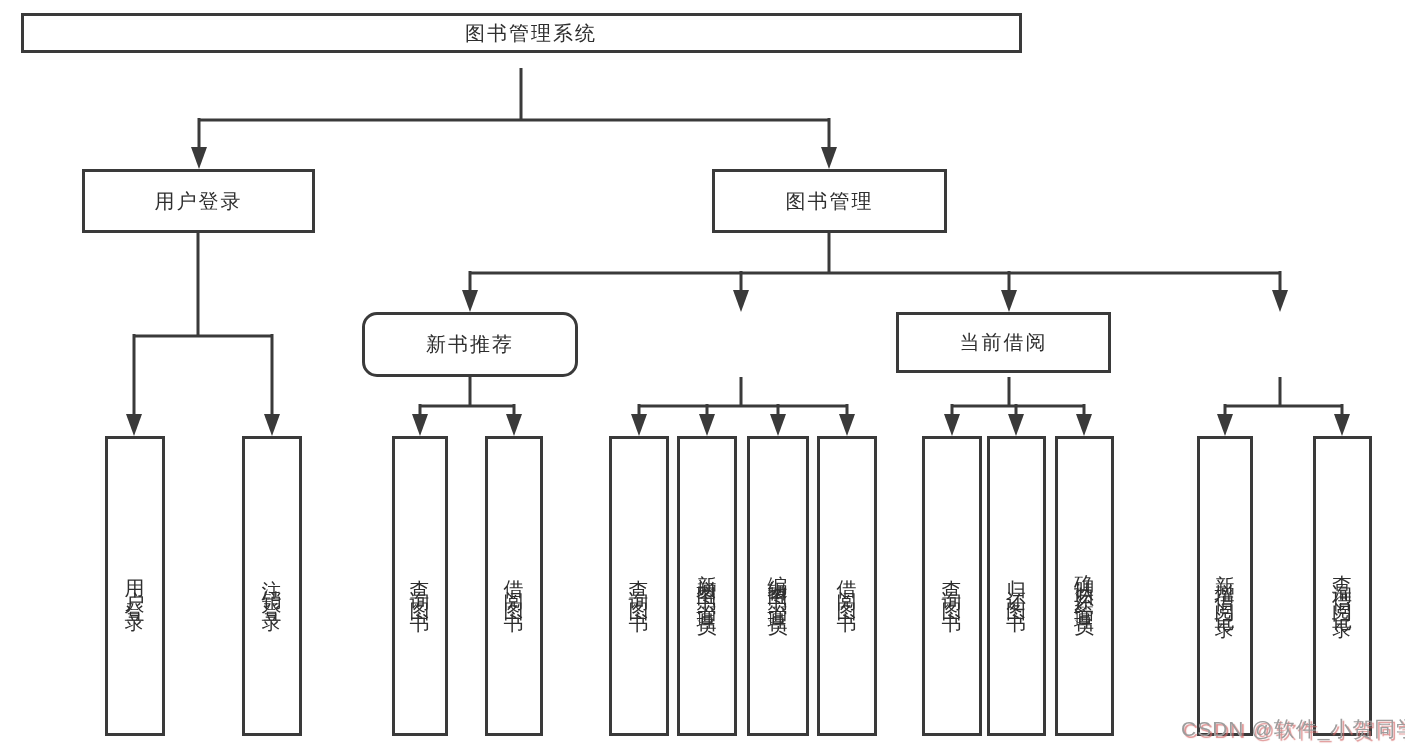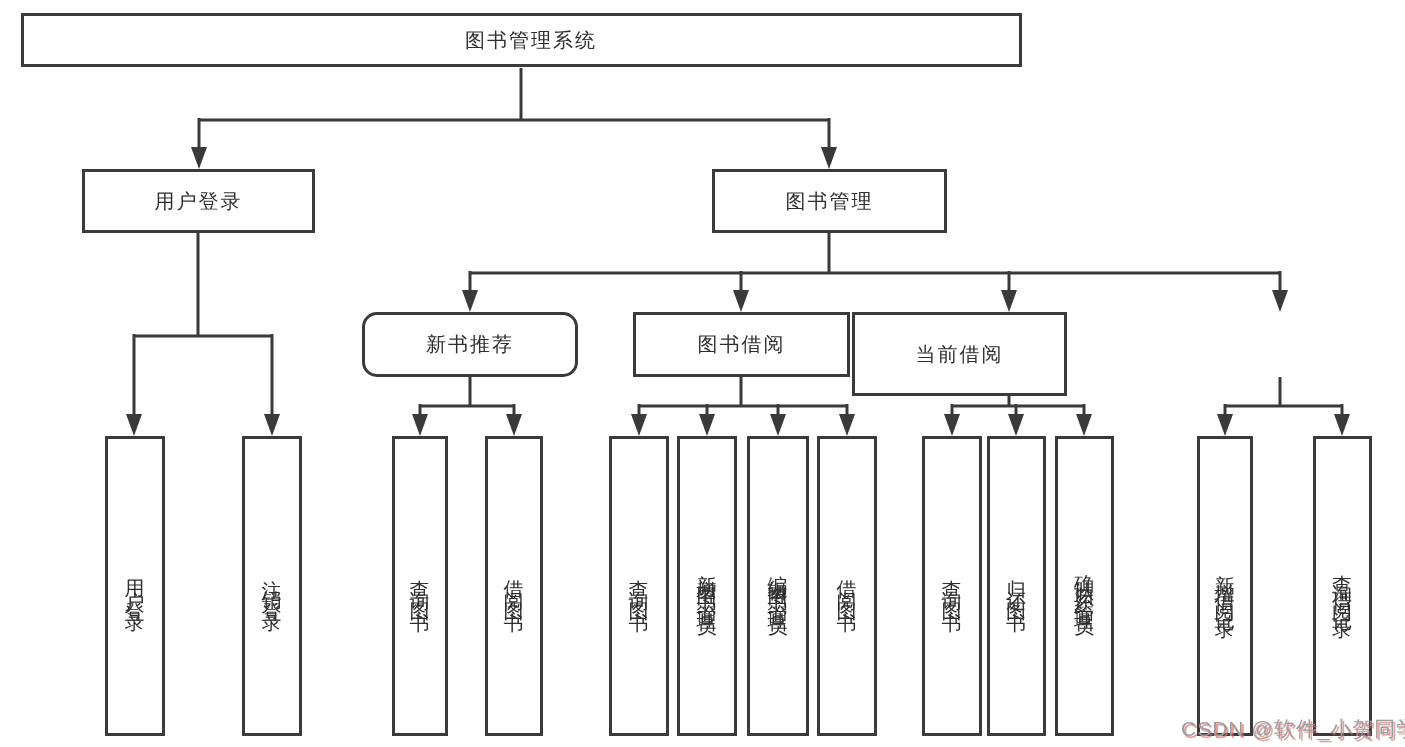--- a/index.html
+++ b/index.html
@@ -26,26 +26,26 @@
     writing-mode:vertical-rl;
     text-orientation:mixed;
     line-height:1;
     letter-spacing:11px;
     white-space:nowrap;
   }
   .vbox.sp6 .vtext{letter-spacing:9px;}
   .vbox.sp9 .vtext{letter-spacing:6px;}
 
   
-  #n-root     {left:21px;  top:13px;  width:1001px; height:54px;padding-left:19px;}
+  #n-root     {left:21px;  top:13px;  width:1001px; height:40px;padding-left:19px;}
   #n-login    {left:82px;  top:169px; width:233px;  height:64px;}
   #n-mgmt     {left:712px; top:169px; width:235px;  height:64px;}
   #n-rec      {left:362px; top:312px; width:216px;  height:65px;border-radius:15px;}
   #n-borrow   {left:633px; top:312px; width:217px;  height:65px;}
-  #n-current  {left:852px; top:312px; width:215px;  height:84px;}
+  #n-current  {left:896px; top:312px; width:215px;  height:61px;}
   #n-records  {left:1173px;top:312px; width:215px;  height:65px;}
 
   #l-userlogin{left:105px; top:436px; width:60px; height:300px;}
   #l-logout   {left:242px; top:436px; width:60px; height:300px;}
   #l-query1   {left:392px; top:436px; width:56px; height:300px;}
   #l-borrow1  {left:485px; top:436px; width:58px; height:300px;}
   #l-query2   {left:609px; top:436px; width:60px; height:300px;}
   #l-addbook  {left:677px; top:436px; width:60px; height:300px;}
   #l-editbook {left:747px; top:436px; width:62px; height:300px;}
   #l-borrow2  {left:817px; top:436px; width:60px; height:300px;}
@@ -121,23 +121,20 @@
   <div class="hbox" id="n-login">
     <span>用户登录</span>
   </div>
   <div class="hbox" id="n-mgmt">
     <span>图书管理</span>
   </div>
 
   <div class="hbox" id="n-rec">
     <span>新书推荐</span>
   </div>
-  <div class="hbox" id="n-borrow">
-    <span>图书借阅</span>
-  </div>
   <div class="hbox" id="n-current">
     <span>当前借阅</span>
   </div>
 
   <div class="vbox" id="l-userlogin">
     <span class="vtext">用户登录</span>
   </div>
   <div class="vbox" id="l-logout">
     <span class="vtext">注销登录</span>
   </div>

